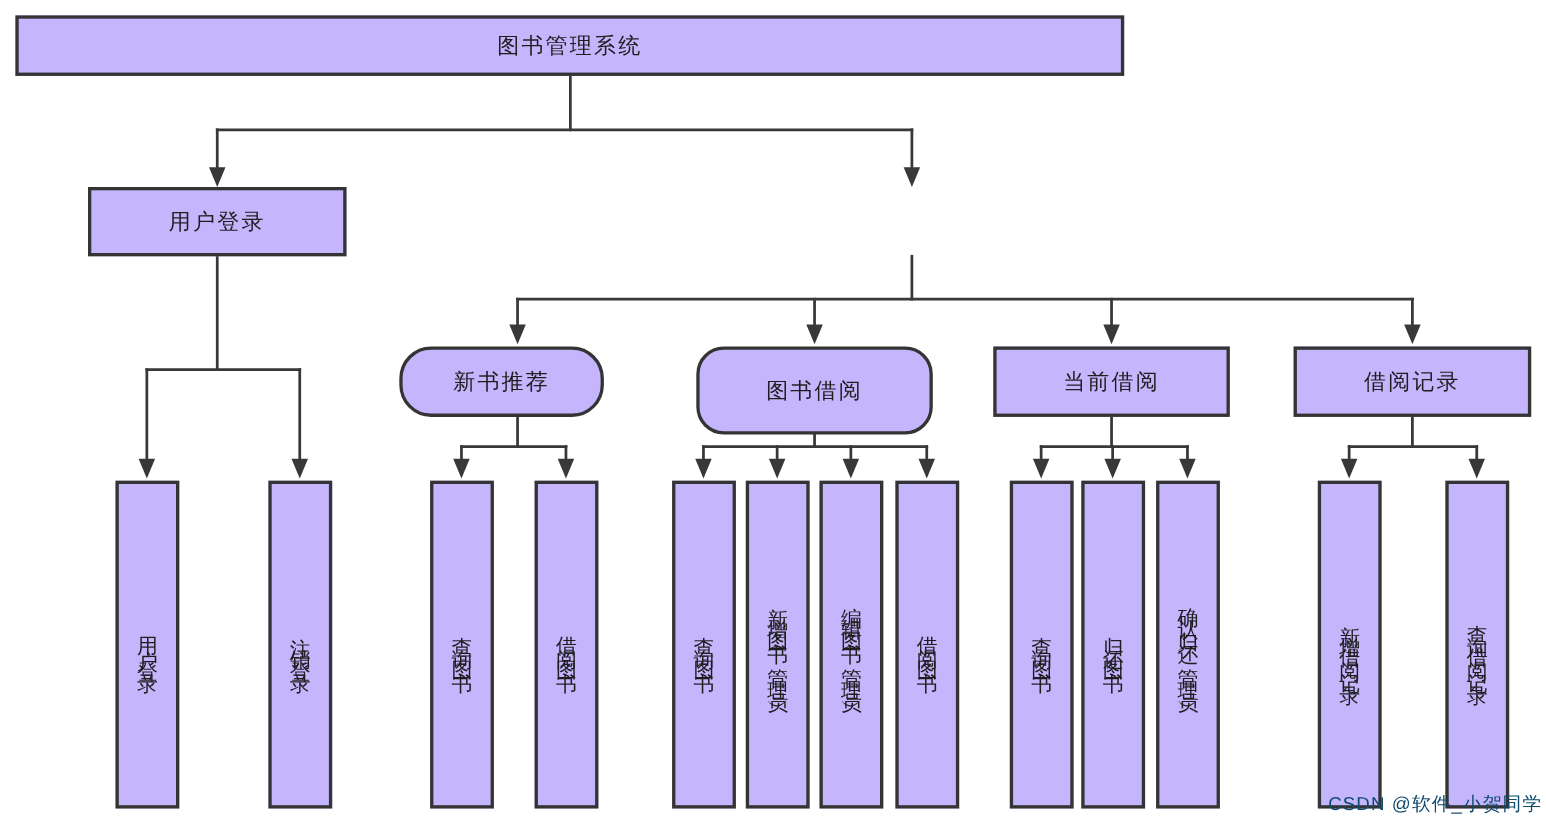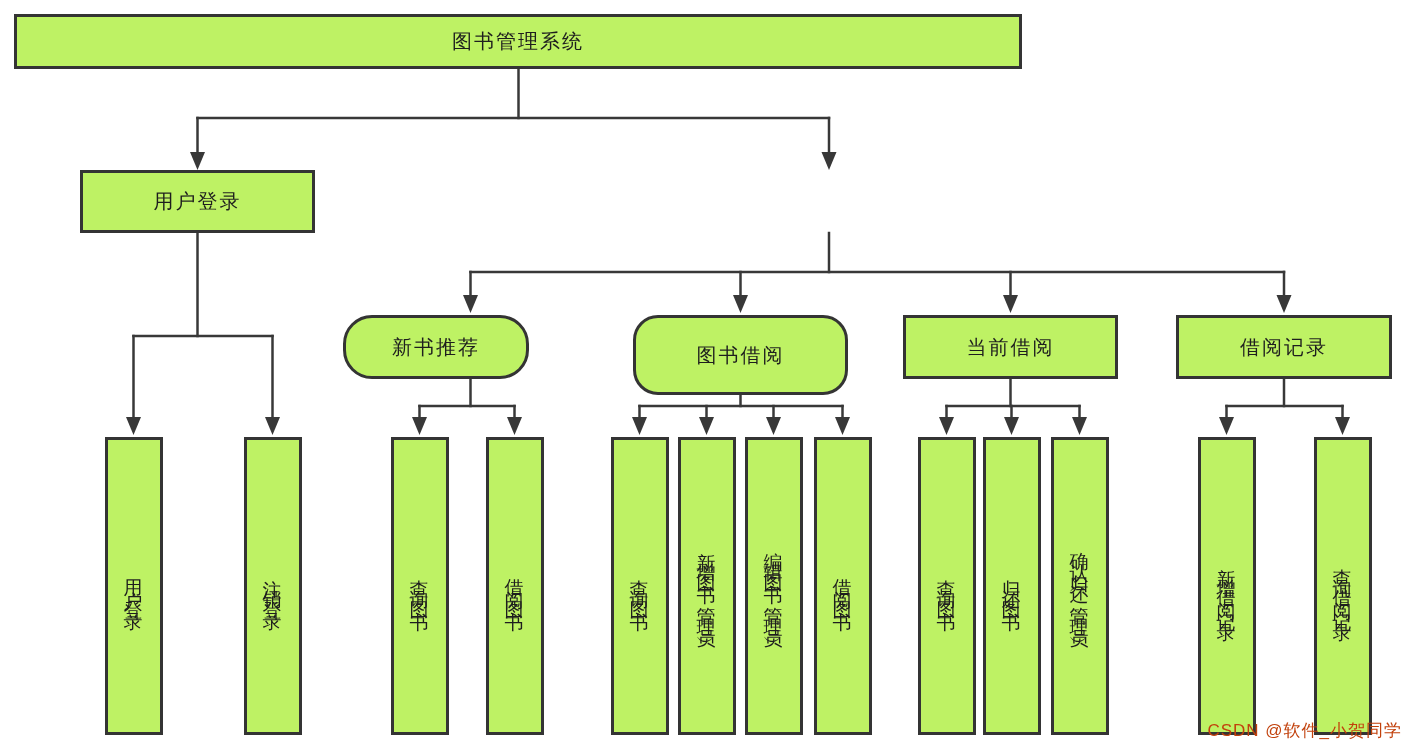--- a/index.html
+++ b/index.html
@@ -28,21 +28,21 @@
     stroke-linecap: square;
   }
   #wires polygon {
     fill: #383838;
     stroke: none;
   }
   .node {
     position: absolute;
     box-sizing: border-box;
     border: 3px solid #343434;
-    background: #bef264;
+    background: #c4b5fd;
     display: flex;
     align-items: center;
     justify-content: center;
     color: #1e1e1e;
   }
   .hbox {
     font-size: 20px;
     letter-spacing: 2px;
   }
   .hbox .lbl { white-space: nowrap; }
@@ -57,21 +57,21 @@
     text-orientation: mixed;
     letter-spacing: 11px;
     line-height: 1;
     white-space: nowrap;
   }
   #watermark {
     position: absolute;
     right: 3px;
     bottom: 5px;
     font-size: 17px;
-    color: #c2410c;
+    color: #0c4a6e;
     letter-spacing: 1px;
     white-space: nowrap;
   }
 </style>
 </head>
 <body>
 
 <div id="stage">
 
   <svg id="wires" viewBox="0 0 1405 747" xmlns="http://www.w3.org/2000/svg">
@@ -151,21 +151,21 @@
   </svg>
 
   <div class="node hbox" style="left:14px; top:14px; width:1008px; height:55px;">
     <span class="lbl">图书管理系统</span>
   </div>
 
   <div class="node hbox" style="left:80px; top:170px; width:235px; height:63px;">
     <span class="lbl">用户登录</span>
   </div>
 
-  <div class="node hbox" style="left:343px; top:315px; width:186px; height:64px;border-radius:29px;">
+  <div class="node hbox" style="left:363px; top:315px; width:186px; height:64px;border-radius:29px;">
     <span class="lbl">新书推荐</span>
   </div>
   <div class="node hbox" style="left:633px; top:315px; width:215px; height:80px;border-radius:25px;">
     <span class="lbl">图书借阅</span>
   </div>
   <div class="node hbox" style="left:1176px; top:315px; width:216px; height:64px;">
     <span class="lbl">借阅记录</span>
   </div>
   <div class="node hbox" style="left:903px; top:315px; width:215px; height:64px;">
     <span class="lbl">当前借阅</span>

